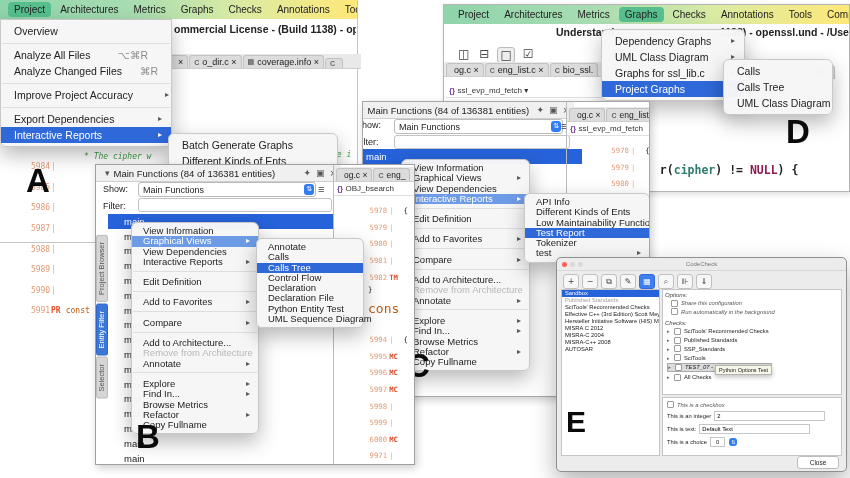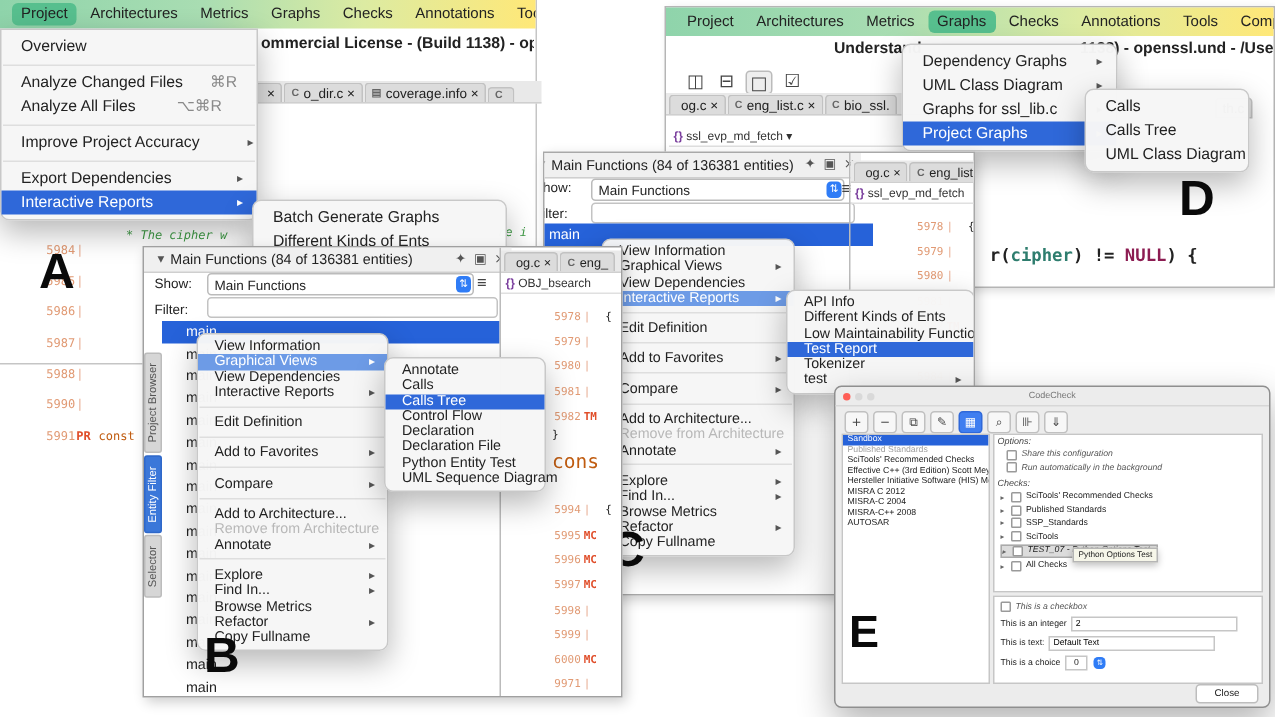--- a/index.html
+++ b/index.html
@@ -227,45 +227,47 @@
       <span class="num">5984</span><span class="m">|</span><span></span></div>
       <div class="cl" style="font-size:8px;line-height:10.3px;">
       <span class="num">5985</span><span class="m">|</span><span></span></div>
       <div class="cl" style="font-size:8px;line-height:10.3px;">
       <span class="num">5986</span><span class="m">|</span><span></span></div>
       <div class="cl" style="font-size:8px;line-height:10.3px;">
       <span class="num">5987</span><span class="m">|</span><span class="ty">         ET</span></div>
       <div class="cl" style="font-size:8px;line-height:10.3px;">
       <span class="num">5988</span><span class="m">|</span><span class="pl">       }</span></div>
       <div class="cl" style="font-size:8px;line-height:10.3px;">
+      <span class="num">5989</span><span class="m">|</span><span></span></div>
+      <div class="cl" style="font-size:8px;line-height:10.3px;">
       <span class="num">5990</span><span class="m">|</span><span></span></div>
       <div class="cl" style="font-size:8px;line-height:10.3px;">
       <span class="num">5991</span><span class="m mk">PR</span><span class="kw"> const EVP</span></div>
     </div>
   <div class="abs mono cm" style="left:84px;top:152px;font-size:8px;">* The cipher w</div>
   <div class="abs mono cm" style="left:332px;top:150px;font-size:8px;">re i</div>
   <div class="biglabel" style="left:26px;top:162px;">A</div>
 
   <div class="macmenu fs11" style="left:0;top:19px;width:170px;border-top-left-radius:0;border-top-right-radius:0;">
 
   <div class="mi">
       <span class="lbl">Overview</span>
         <span class="sc"></span>
         <span class="arr"></span>
       </div>
       <div class="mi sep">
       </div>
       <div class="mi">
+      <span class="lbl">Analyze All Files</span>
+        <span class="sc">⌥⌘R</span>
+        <span class="arr"></span>
+      </div>
+      <div class="mi">
       <span class="lbl">Analyze Changed Files</span>
         <span class="sc">⌘R</span>
-        <span class="arr"></span>
-      </div>
-      <div class="mi">
-      <span class="lbl">Analyze All Files</span>
-        <span class="sc">⌥⌘R</span>
         <span class="arr"></span>
       </div>
       <div class="mi sep">
       </div>
       <div class="mi">
       <span class="lbl">Improve Project Accuracy</span>
         <span class="sc"></span>
         <span class="arr">▸</span>
       </div>
       <div class="mi sep">

